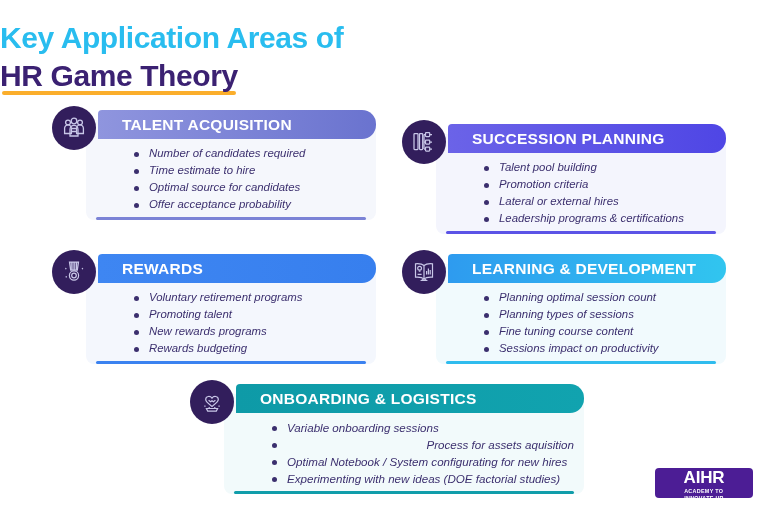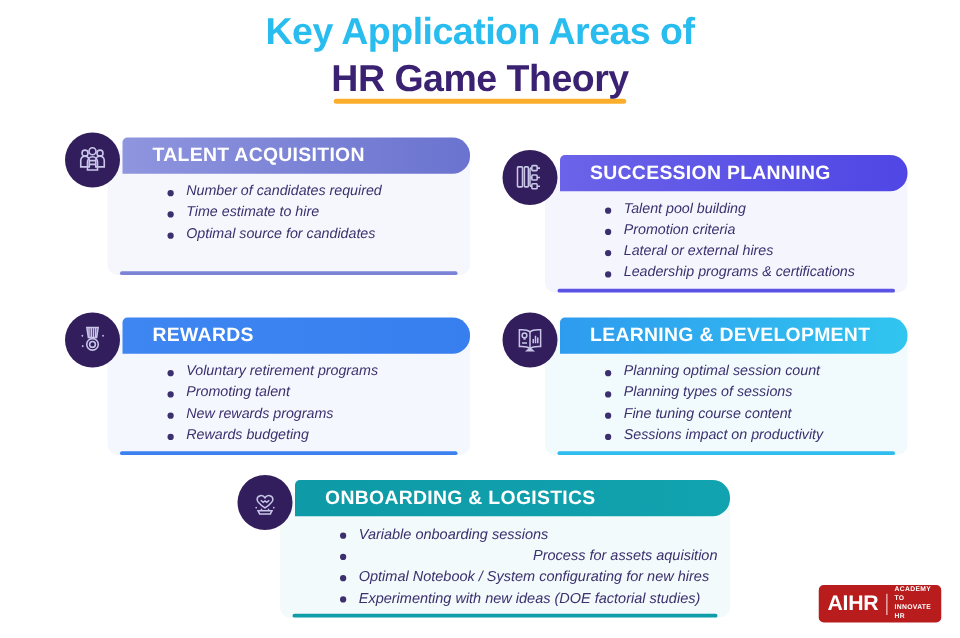--- a/index.html
+++ b/index.html
@@ -11,22 +11,22 @@
     height: 510px;
     background: #ffffff;
     font-family: "Liberation Sans", sans-serif;
     overflow: hidden;
     position: relative;
   }
 
   
   .title-block {
     width: 100%;
-    text-align: center;
-    padding-top: 8px;
+    text-align: left;
+    padding-top: 20px;
   }
   .title-line1 {
     font-size: 30px;
     font-weight: bold;
     color: #29BDEF;
     letter-spacing: -0.4px;
     line-height: 1.18;
   }
   .title-line2-wrap {
     display: inline-block;
@@ -227,20 +227,21 @@
           <path d="M15.6 18.5v-5.2a3.4 3.4 0 013.4-3.4 3.4 3.4 0 013.4 3.4v5.2z"></path>
         <circle cx="13" cy="6" r="2.8"></circle>
           <path d="M9 21v-6.6a4 4 0 014-4 4 4 0 014 4V21z"></path>
         <path d="M11 13.5h4M11 16.5h4"></path>
       </svg>
     </div>
     <ul class="bullets">
       <li style="color: rgb(59, 47, 110);">Number of candidates required</li>
       <li style="color: rgb(59, 47, 110);">Time estimate to hire</li>
       <li style="color: rgb(59, 47, 110);">Optimal source for candidates</li>
+      <li style="color: rgb(59, 47, 110);">Offer acceptance probability</li>
     </ul>
     <div class="accent-bar" style="background: rgb(123, 131, 214);"></div>
   </div>
 
   <div class="card" id="card-succession">
     <div class="card-body" style="background: rgb(244, 245, 253);"></div>
     <div class="card-header" style="background: linear-gradient(90deg, rgb(107, 99, 232), rgb(79, 70, 229));">
       <span class="card-title">SUCCESSION PLANNING</span>
     </div>
     <div class="icon-circle" style="background: rgb(50, 30, 92);">
@@ -328,20 +329,20 @@
       <li style="color: rgb(59, 47, 110);">Variable onboarding sessions</li>
       <li style="color: rgb(59, 47, 110); text-align: right;">Process for assets aquisition</li>
       <li style="color: rgb(59, 47, 110);">Optimal Notebook / System configurating for new hires</li>
       <li style="color: rgb(59, 47, 110);">Experimenting with new ideas (DOE factorial studies)</li>
     </ul>
     <div class="accent-bar" style="background: rgb(16, 157, 170);"></div>
   </div>
 
 </div>
 
-<div class="logo" style="background: #b91c1c;">
+<div class="logo" style="background: #4c1d95; flex-direction: column;">
   <span class="logo-main">AIHR</span>
   <span class="logo-divider"></span>
   <span class="logo-sub">
     <span>ACADEMY TO</span><br>
     <span>INNOVATE HR</span>
   </span>
 </div>
 
 </body></html>

